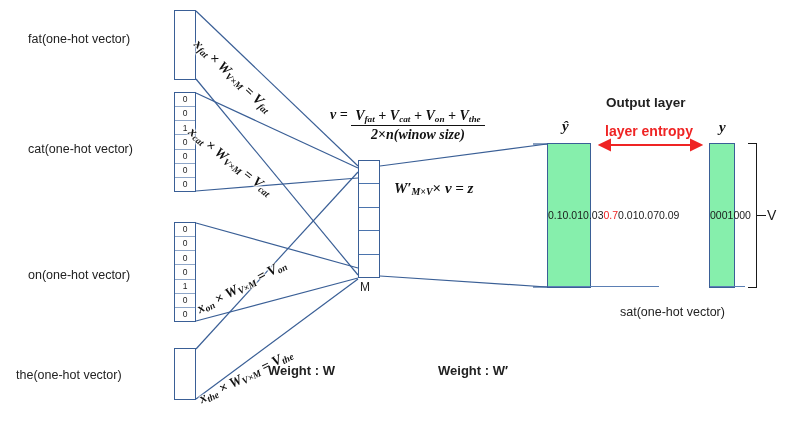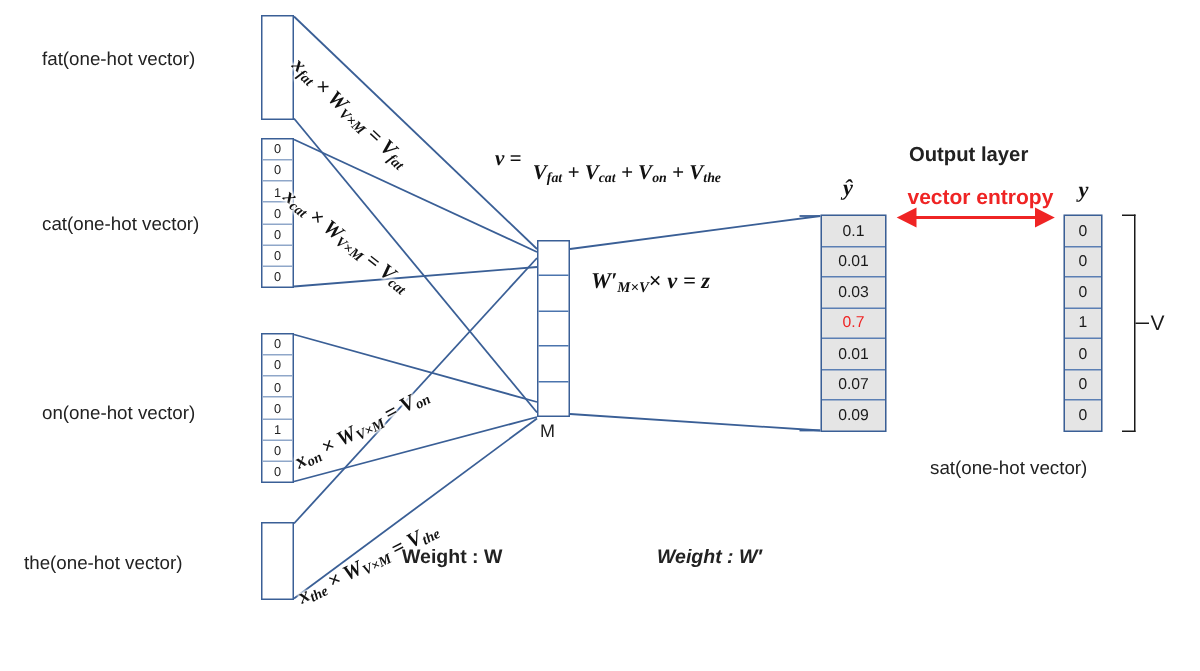--- a/index.html
+++ b/index.html
@@ -49,24 +49,23 @@
     font-family: "Liberation Sans", sans-serif;
     color: #222;
     line-height: 1;
   }
   .vecbox .cell:last-child { border-bottom: none; }
   .vecbox.empty { }
 
   .outbox {
     position: absolute;
     border: 1.6px solid #3a5f96;
-    background: #e5e5e5;
-    box-sizing: border-box;
-    display: flex;
-    flex-direction: column;
+    background: #86efac;
+    box-sizing: border-box;
+    display: flex;
   }
   .outbox .cell {
     flex: 1 1 0;
     border-bottom: 1.3px solid #5b7fb4;
     box-sizing: border-box;
     display: flex;
     align-items: center;
     justify-content: center;
     font-size: 10.5px;
     color: #1a1a1a;
@@ -234,44 +233,45 @@
   <div class="wirelbl" style="left:190px; top:122px; transform: rotate(38deg);">x<sub>cat</sub> <span class="nx">×</span> W<sub>V×M</sub> <span class="nx">=</span> V<sub>cat</sub></div>
 
   <div class="wirelbl" style="left:198px; top:302px; transform: rotate(-28deg);">x<sub>on</sub> <span class="nx">×</span> W<sub>V×M</sub> <span class="nx">=</span> V<sub>on</sub></div>
 
   <div class="wirelbl" style="left:200px; top:392px; transform: rotate(-27deg);">x<sub>the</sub> <span class="nx">×</span> W<sub>V×M</sub> <span class="nx">=</span> V<sub>the</sub></div>
 
   <div class="mathblk" style="left:330px; top:88px; font-size:14px;">
     <span>v&nbsp;=</span>
     <span class="frac">
       <span class="num">V<sub>fat</sub>&nbsp;+&nbsp;V<sub>cat</sub>&nbsp;+&nbsp;V<sub>on</sub>&nbsp;+&nbsp;V<sub>the</sub></span>
+      <span class="den">2<span class="upr">×</span>n(winow&nbsp;size)</span>
     </span>
   </div>
 
   <div class="mathblk" style="left:394px; top:180px; font-size:15px;">
     W′<sub>M×V</sub><span class="upr">×</span>&nbsp;v&nbsp;=&nbsp;z
   </div>
 
   <div class="hidbox" style="left:358px; top:160px; width:22px; height:118px;">
       <div class="cell"></div>
       <div class="cell"></div>
       <div class="cell"></div>
       <div class="cell"></div>
       <div class="cell"></div>
     </div>
   <div class="lbl mlabel" style="left:360px; top:281px;">M</div>
 
   <div class="lbl bold" style="left:268px; top:364px; font-size:13px;">Weight : W</div>
-  <div class="lbl bold" style="left:438px; top:364px; font-size:13px;font-style:italic;">Weight : W′</div>
+  <div class="lbl bold" style="left:438px; top:364px; font-size:13px;">Weight : W′</div>
 
   <div class="lbl bold" style="left:606px; top:96px; font-size:13.5px;">Output layer</div>
 
   <div class="mathblk" style="left:562px; top:118px; font-size:15px;">ŷ</div>
 
-  <div class="lbl red" style="left:605px; top:124px; font-size:14px;">vector entropy</div>
+  <div class="lbl red" style="left:605px; top:124px; font-size:14px;">layer entropy</div>
 
   <div class="mathblk" style="left:719px; top:119px; font-size:15px;">y</div>
 
   <div class="outbox" style="left:547px; top:143px; width:44px; height:145px;">
       <div class="cell">0.1</div>
       <div class="cell">0.01</div>
       <div class="cell">0.03</div>
       <div class="cell hi">0.7</div>
       <div class="cell">0.01</div>
       <div class="cell">0.07</div>

